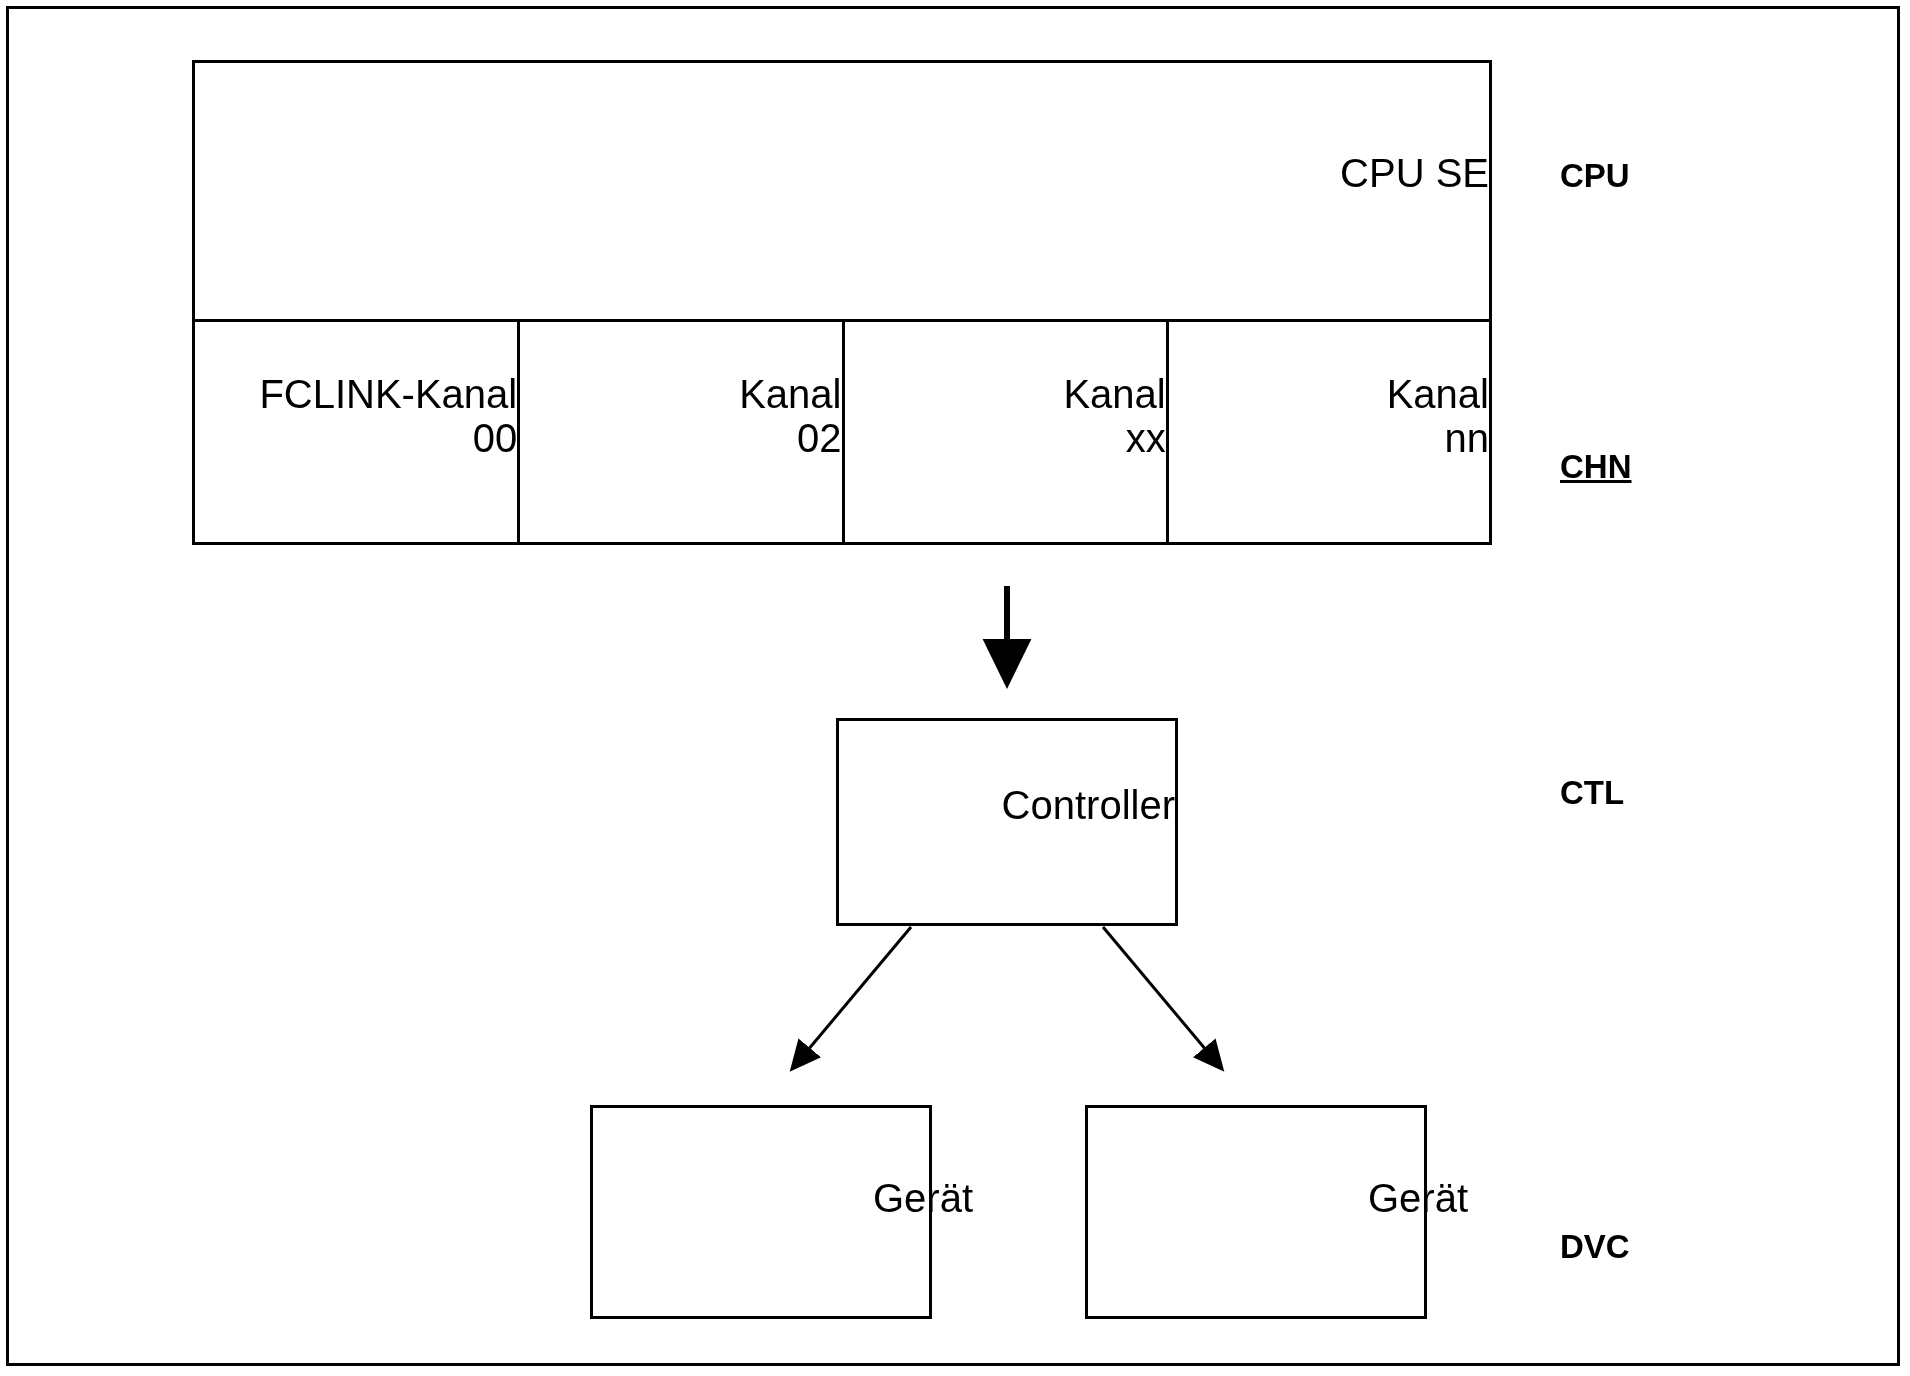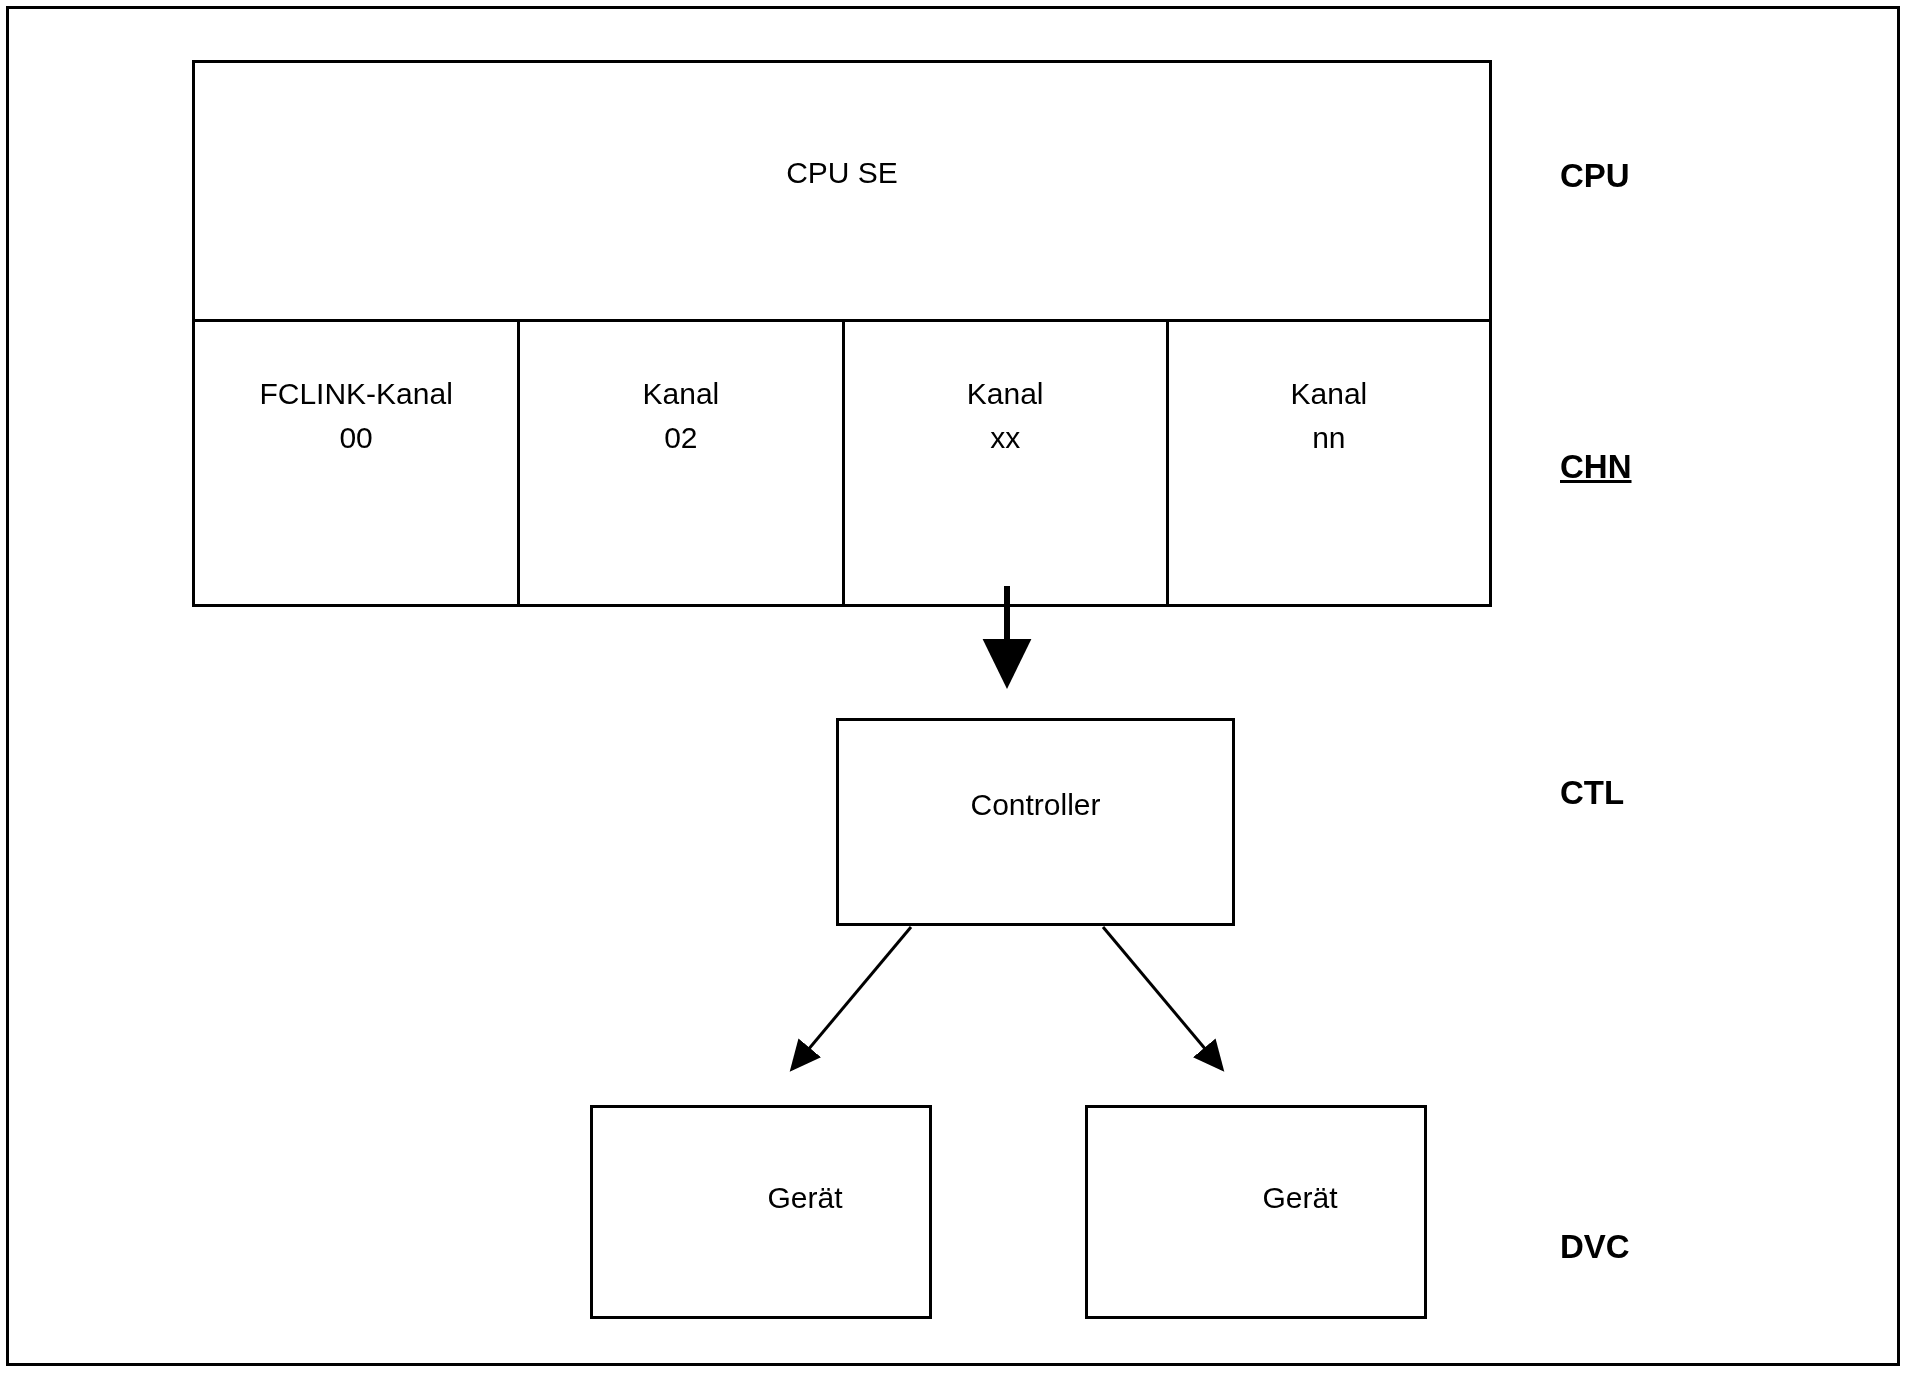--- a/index.html
+++ b/index.html
@@ -35,22 +35,22 @@
   .node {
     position: absolute;
     border: 3px solid #000000;
     box-sizing: border-box;
     background: #ffffff;
   }
   .node-label {
     position: absolute;
     left: 0;
     width: 100%;
-    text-align: center;
-    font-size: 30px;
+    text-align: right;
+    font-size: 40px;
     line-height: 44px;
     color: #000000;
     white-space: pre-line;
   }
 
   
   #cpu-box {
     left: 192px;
     top: 60px;
     width: 1300px;
@@ -59,21 +59,21 @@
   #cpu-box .node-label {
     top: 88px;
   }
 
   
   #channel-row {
     position: absolute;
     left: 192px;
     top: 319px;
     width: 1300px;
-    height: 288px;
+    height: 226px;
     border: 3px solid #000000;
     box-sizing: border-box;
     display: flex;
   }
   .channel-cell {
     position: relative;
     height: 100%;
     box-sizing: border-box;
     border-right: 3px solid #000000;
   }
@@ -86,21 +86,21 @@
   
   #chn-cell-0 { width: 326px; }
   #chn-cell-1 { width: 325px; }
   #chn-cell-2 { width: 325px; }
   #chn-cell-3 { width: 321px; }
 
   
   #controller-box {
     left: 836px;
     top: 718px;
-    width: 399px;
+    width: 342px;
     height: 208px;
   }
   #controller-box .node-label {
     top: 62px;
   }
 
   
   #device-box-0 {
     left: 590px;
     top: 1105px;

